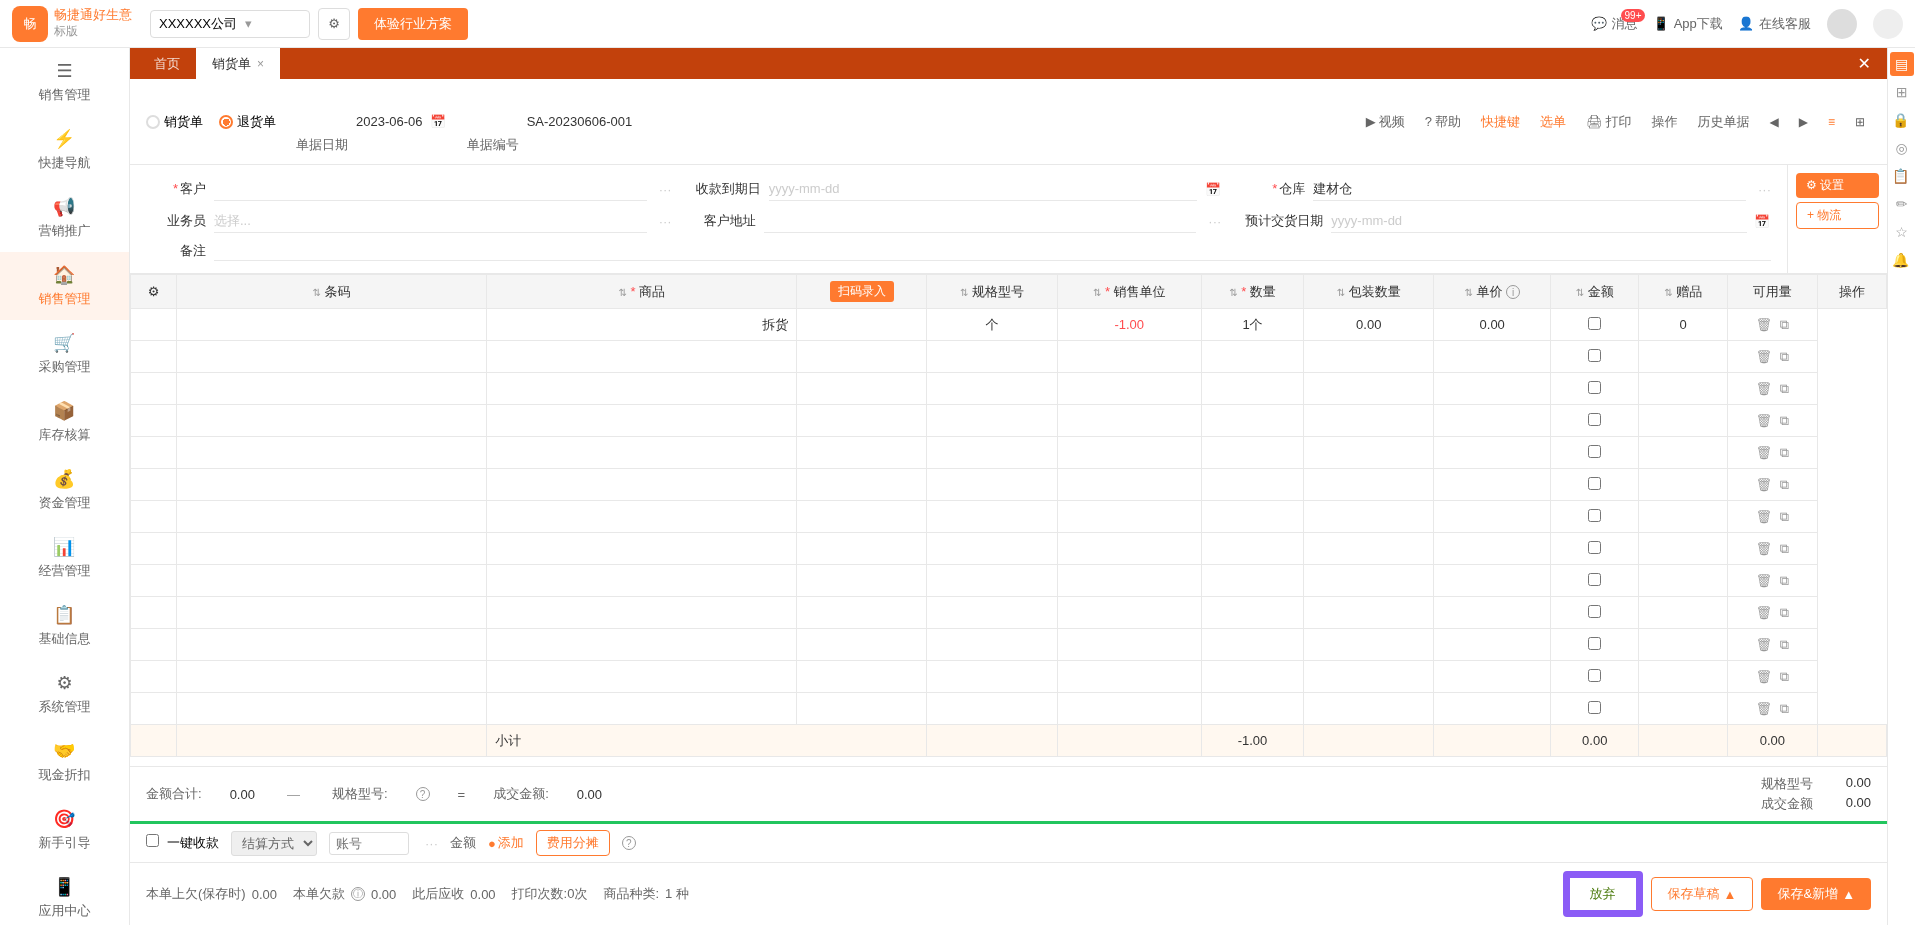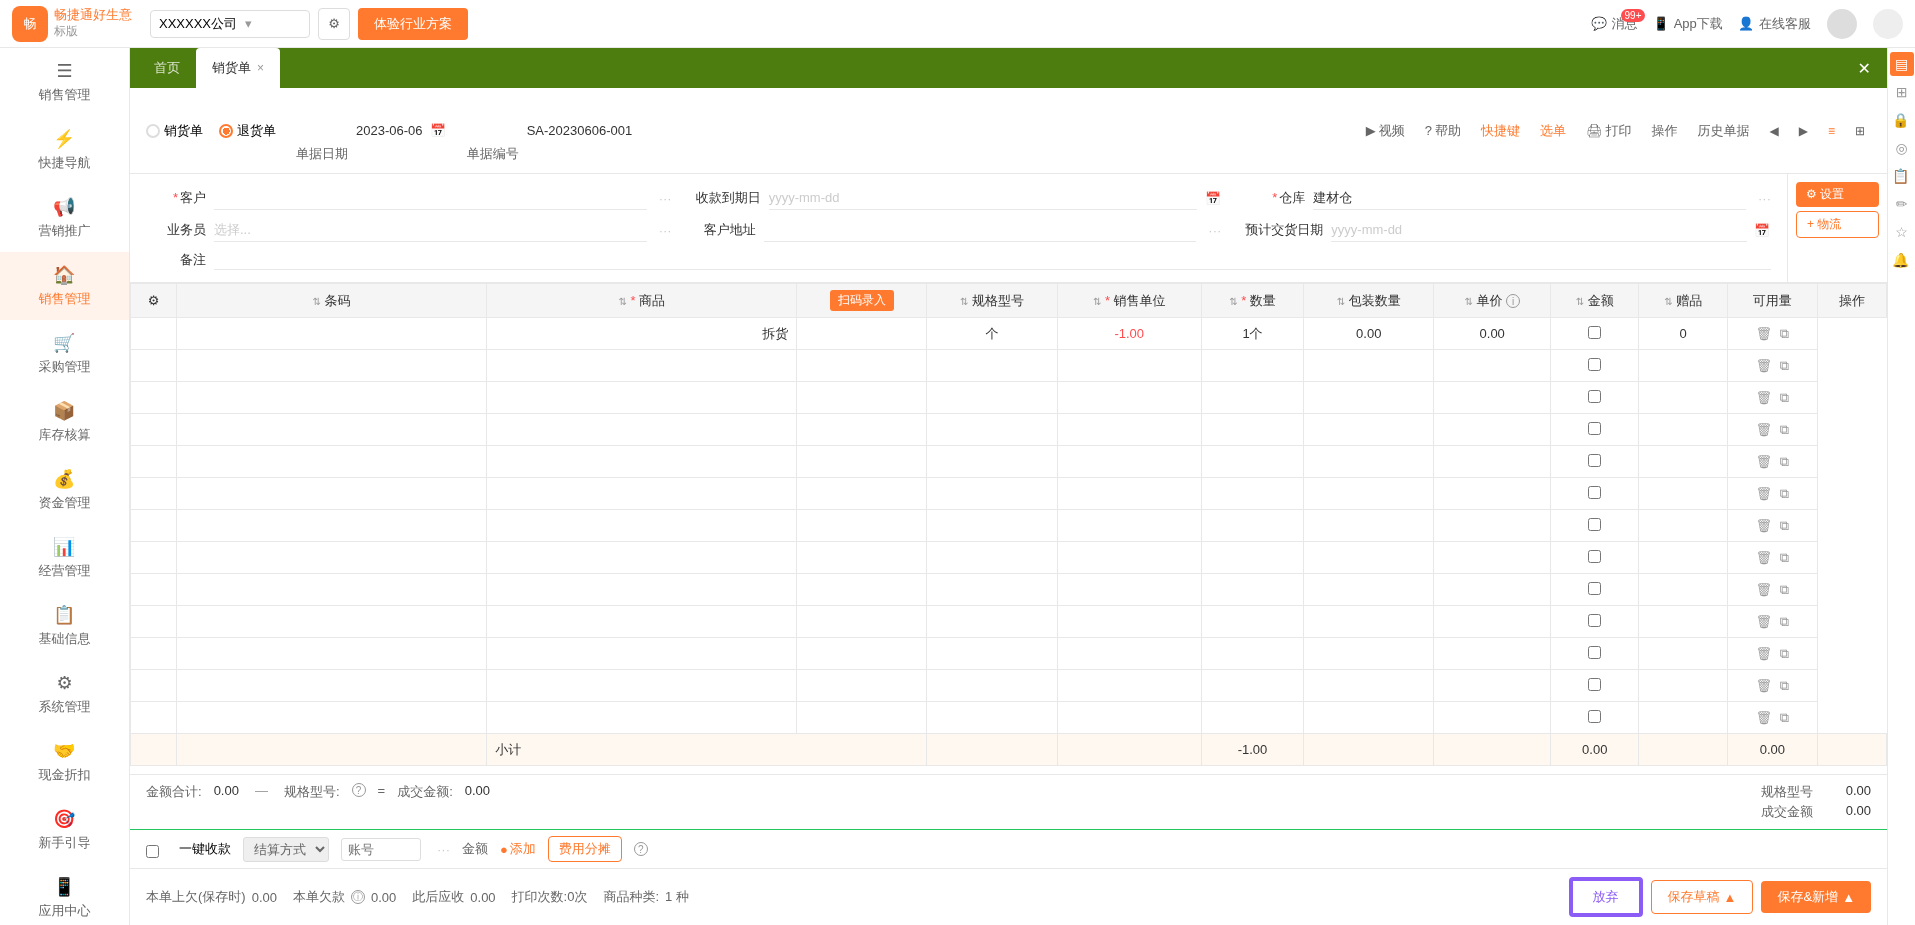--- a/index.html
+++ b/index.html
@@ -25,21 +25,21 @@
     
     .sidebar { width: 130px; background: #fff; border-right: 1px solid #e8e8e8; display: flex; flex-direction: column; }
     .sidebar-item { display: flex; flex-direction: column; align-items: center; padding: 12px 0; cursor: pointer; color: #666; font-size: 12px; gap: 4px; }
     .sidebar-item.active { color: #ff7a2f; background: #fff3ec; }
     .sidebar-icon { font-size: 18px; }
 
     
     .main-content { flex: 1; display: flex; flex-direction: column; overflow: hidden; }
 
     
-    .tab-bar { display: flex; align-items: center; background: #4d7c0f; height: 40px; padding: 5px 8px; }
+    .tab-bar { display: flex; align-items: center; background: #c2410c; height: 31px; padding: 5px 8px; }
     .tab-item { display: flex; align-items: center; padding: 0 16px; height: 40px; color: #fff; cursor: pointer; opacity: 0.8; font-size: 13px; }
     .tab-item.active { background: #fff; color: #333; opacity: 1; border-radius: 4px 4px 0 0; }
     .tab-close { margin-left: 6px; color: #999; font-size: 12px; }
     .tab-close-main { margin-left: auto; color: #fff; font-size: 16px; padding: 0 8px; cursor: pointer; }
 
     
     .form-area { background: #fff; padding: 0; flex: 1; display: flex; flex-direction: column; overflow: hidden; }
 
     
     .sub-header { display: flex; align-items: center; padding: 10px 16px; border-bottom: 1px solid #e8e8e8; gap: 20px; }
@@ -73,34 +73,34 @@
     .table-area { flex: 1; overflow: auto; }
     .data-table { width: 100%; border-collapse: collapse; }
     .data-table th { background: #f5f5f5; border: 1px solid #e8e8e8; padding: 6px 8px; text-align: center; color: #333; font-weight: normal; white-space: nowrap; position: sticky; top: 0; z-index: 1; }
     .data-table td { border: 1px solid #e8e8e8; padding: 5px 8px; text-align: center; color: #333; height: 32px; }
     .scan-btn { background: #ff7a2f; color: #fff; border: none; border-radius: 3px; padding: 2px 8px; font-size: 12px; cursor: pointer; }
     .negative { color: #ff4d4f; }
     .subtotal-row td { background: #fff8f0; font-weight: 500; border: 1px solid #e8e8e8; }
 
     
     .bottom-area { border-top: 1px solid #e8e8e8; }
-    .summary-row { display: flex; padding: 8px 16px; gap: 12px; border-bottom: 1px solid #22c55e; }
+    .summary-row { display: flex; align-items: center; padding: 8px 16px; gap: 28px; border-bottom: 3px solid #22c55e; }
     .summary-label { color: #666; }
     .summary-value { color: #333; font-weight: 500; }
     .dash { color: #999; margin: 0 4px; }
     .payment-row { display: flex; align-items: center; padding: 6px 16px; gap: 12px; }
-    .checkbox-item { display: flex; align-items: flex-end; gap: 20px; }
+    .checkbox-item { display: flex; align-items: flex-start; gap: 8px; }
     .add-btn { color: #ff7a2f; cursor: pointer; display: flex; align-items: center; gap: 2px; }
     .expense-btn { border: 1px solid #ff7a2f; color: #ff7a2f; background: #fff; border-radius: 4px; padding: 3px 10px; cursor: pointer; }
 
     
     .footer-bar { display: flex; align-items: center; padding: 8px 16px; background: #fff; border-top: 1px solid #e8e8e8; gap: 16px; }
     .footer-info { display: flex; align-items: center; gap: 6px; color: #666; font-size: 12px; }
     .footer-right { margin-left: auto; display: flex; align-items: center; gap: 8px; }
-    .btn-discard { border: 4px solid #8b5cf6; background: #fff; color: #8b5cf6; border-radius: 4px; padding: 7px 20px; cursor: pointer; }
+    .btn-discard { border: 7px solid #8b5cf6; background: #fff; color: #4d7c0f; border-radius: 4px; padding: 7px 20px; cursor: pointer; }
     .btn-draft { border: 1px solid #ff7a2f; background: #fff; color: #ff7a2f; border-radius: 4px; padding: 7px 16px; cursor: pointer; display: flex; align-items: center; gap: 4px; }
     .btn-save { background: #ff7a2f; color: #fff; border: none; border-radius: 4px; padding: 7px 16px; cursor: pointer; display: flex; align-items: center; gap: 4px; }
     .amount-row { display: flex; gap: 8px; }
     .amount-label { color: #666; }
     .amount-value { color: #333; min-width: 50px; text-align: right; }
 
     
     .right-panel { width: 28px; background: #fff; border-left: 1px solid #e8e8e8; display: flex; flex-direction: column; align-items: center; padding: 4px 0; gap: 4px; }
     .right-panel-btn { width: 24px; height: 24px; display: flex; align-items: center; justify-content: center; cursor: pointer; color: #999; font-size: 14px; border-radius: 3px; }
     .right-panel-btn.active { background: #ff7a2f; color: #fff; }

